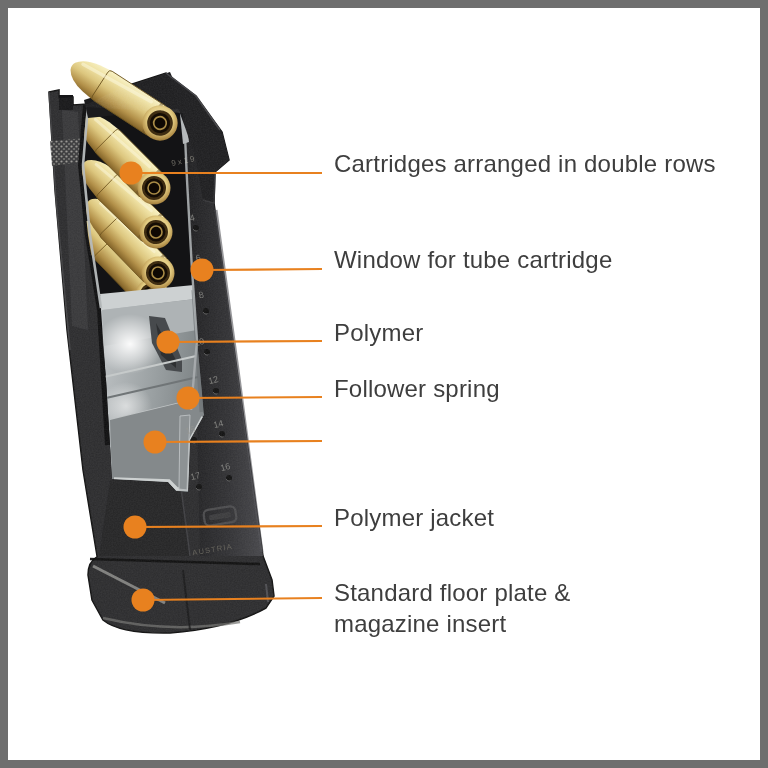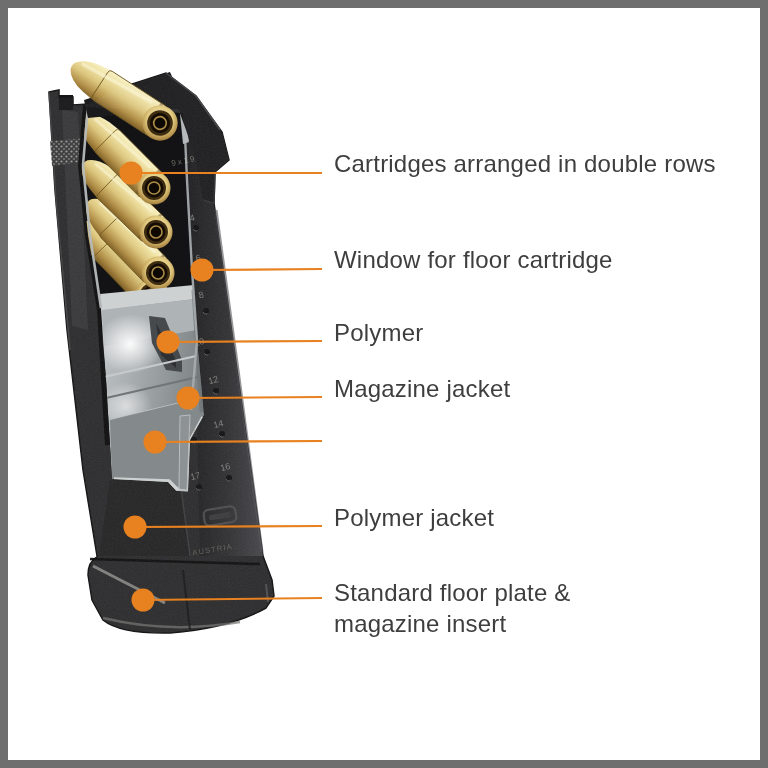--- a/index.html
+++ b/index.html
@@ -246,20 +246,20 @@
       <circle cx="202" cy="270" r="11.5"></circle>
       <circle cx="168" cy="342" r="11.5"></circle>
       <circle cx="188" cy="398" r="11.5"></circle>
       <circle cx="155" cy="442" r="11.5"></circle>
       <circle cx="135" cy="527" r="11.5"></circle>
       <circle cx="143" cy="600" r="11.5"></circle>
     </g>
   </svg>
 
   <div class="callout-label cl-1">Cartridges arranged in double rows</div>
-  <div class="callout-label cl-2">Window for floor cartridge</div>
+  <div class="callout-label cl-2">Window for tube cartridge</div>
   <div class="callout-label cl-3">Polymer</div>
-  <div class="callout-label cl-4">Magazine jacket</div>
+  <div class="callout-label cl-4">Follower spring</div>
   <div class="callout-label cl-6">Polymer jacket</div>
   <div class="callout-label cl-7">Standard floor plate &amp; magazine insert</div>
 
   <div class="frame"></div>
 </div>
 
 </body></html>

